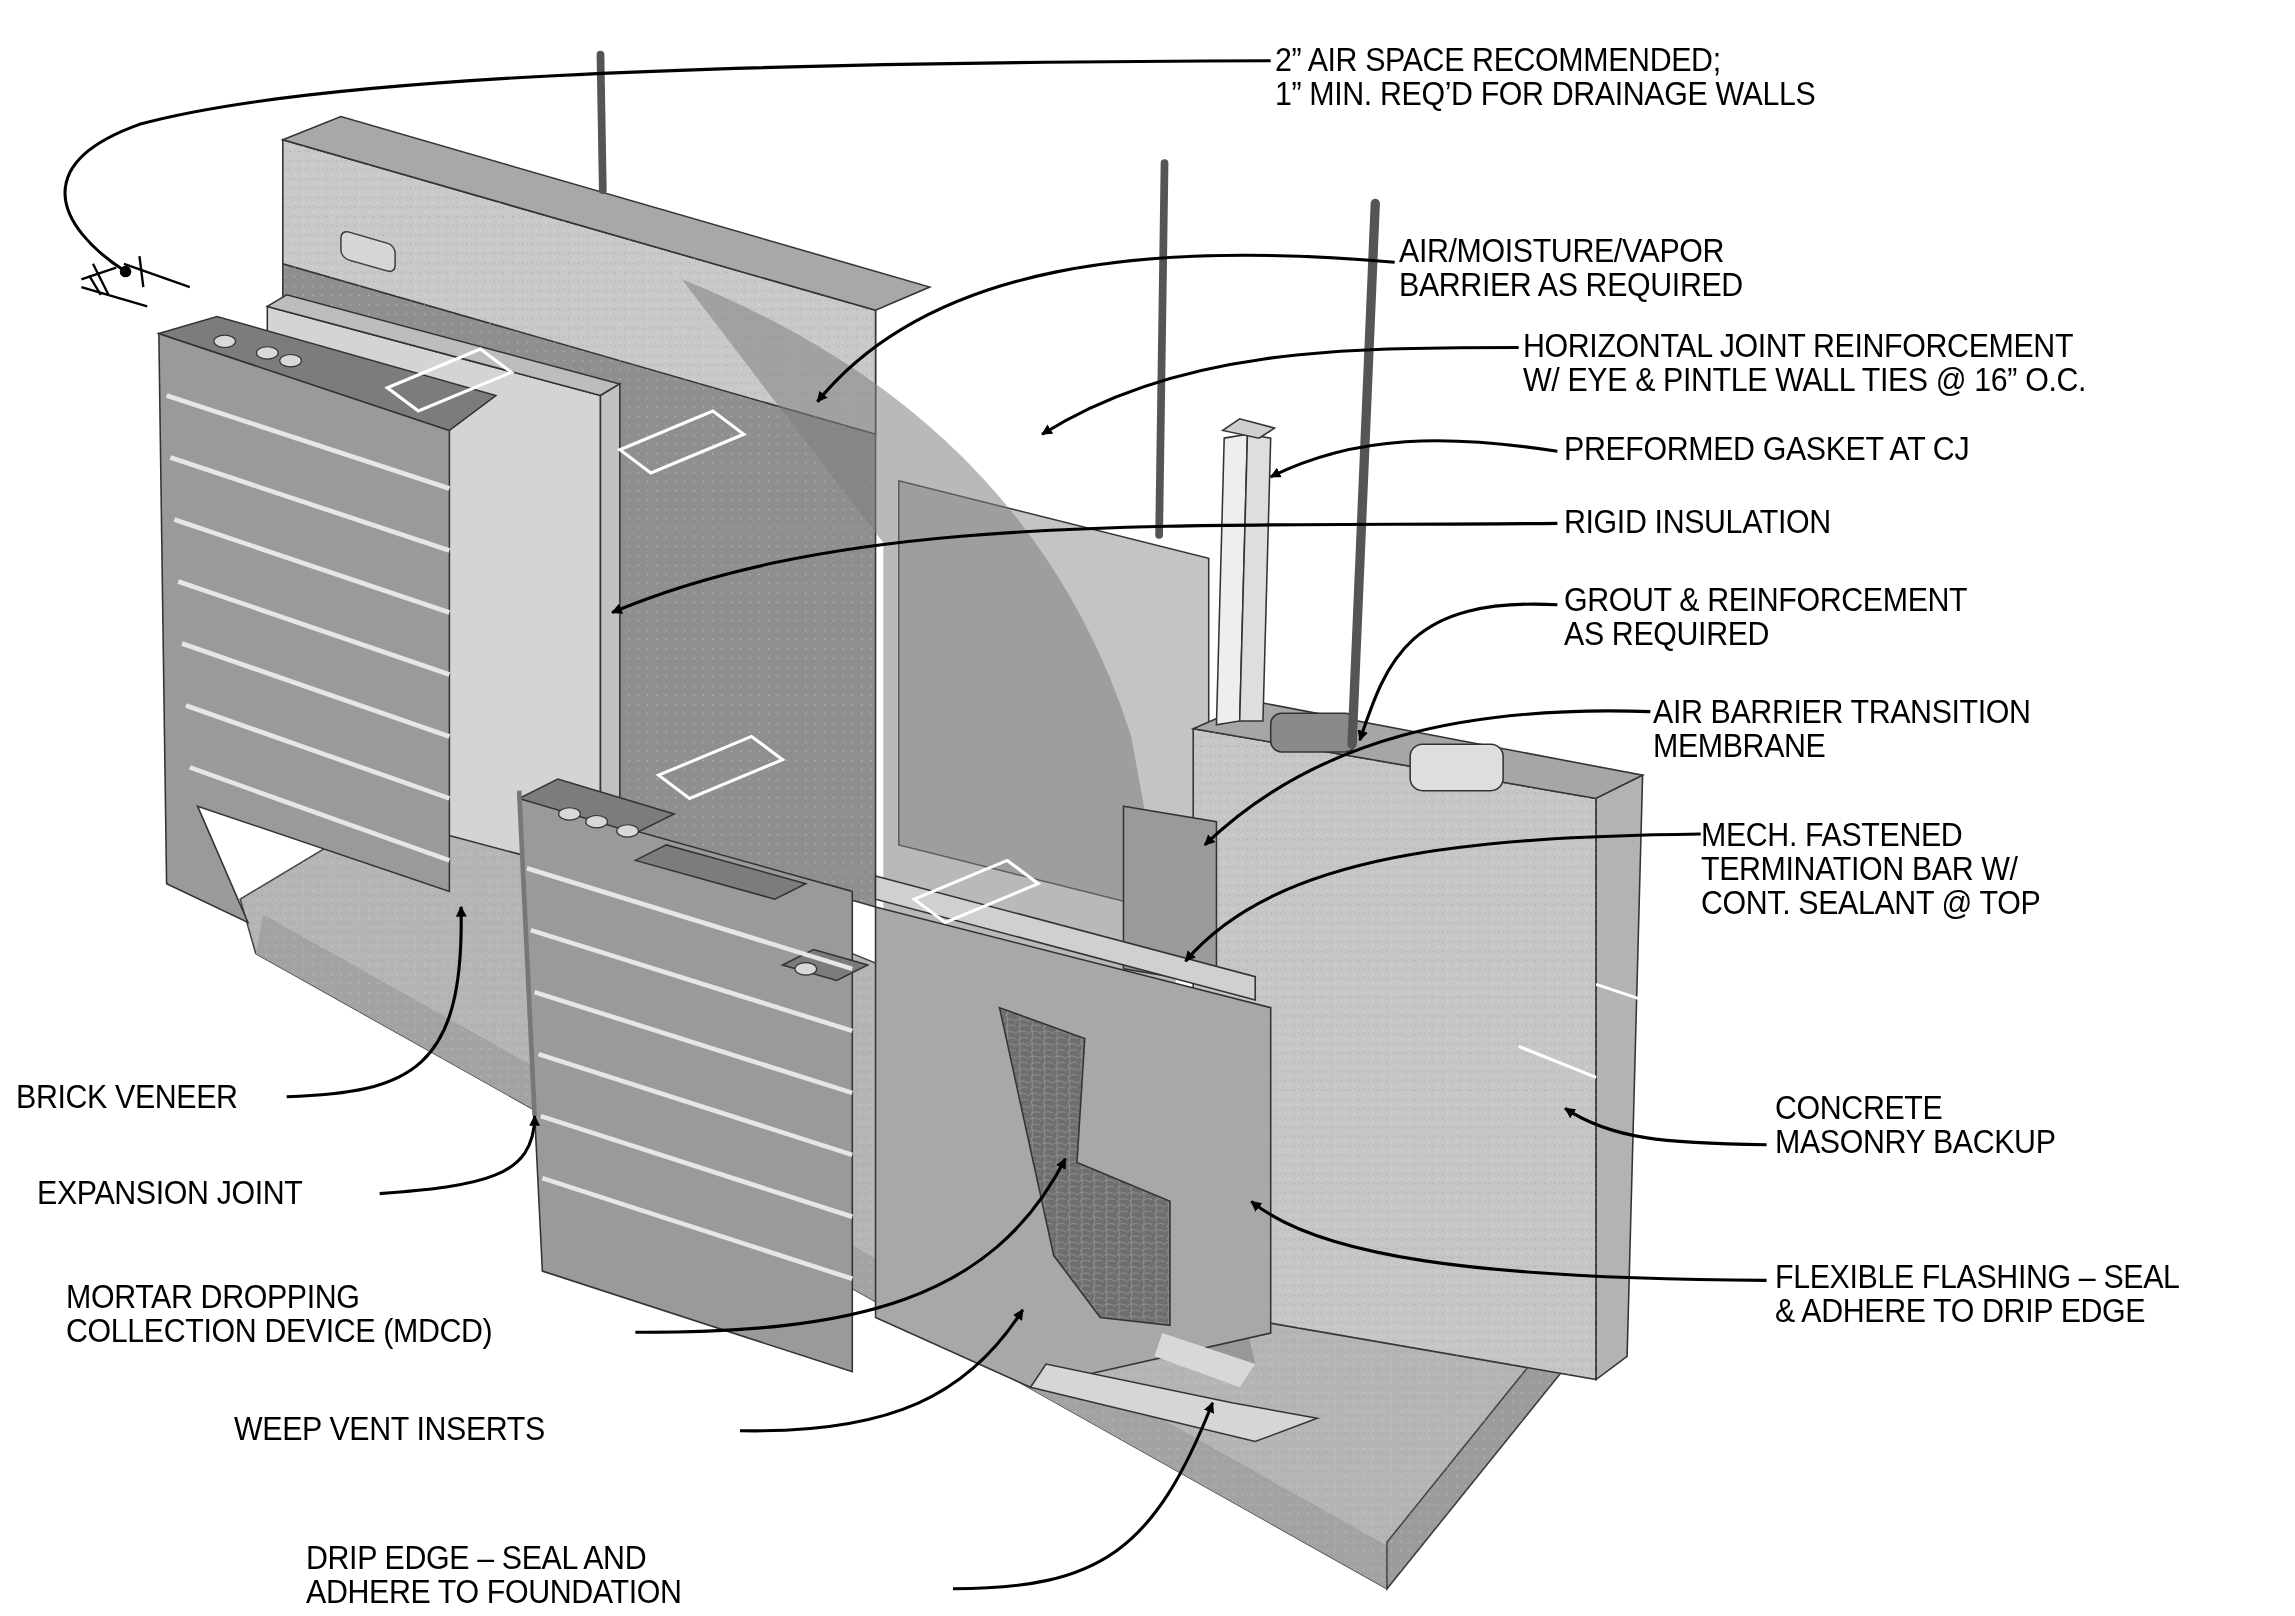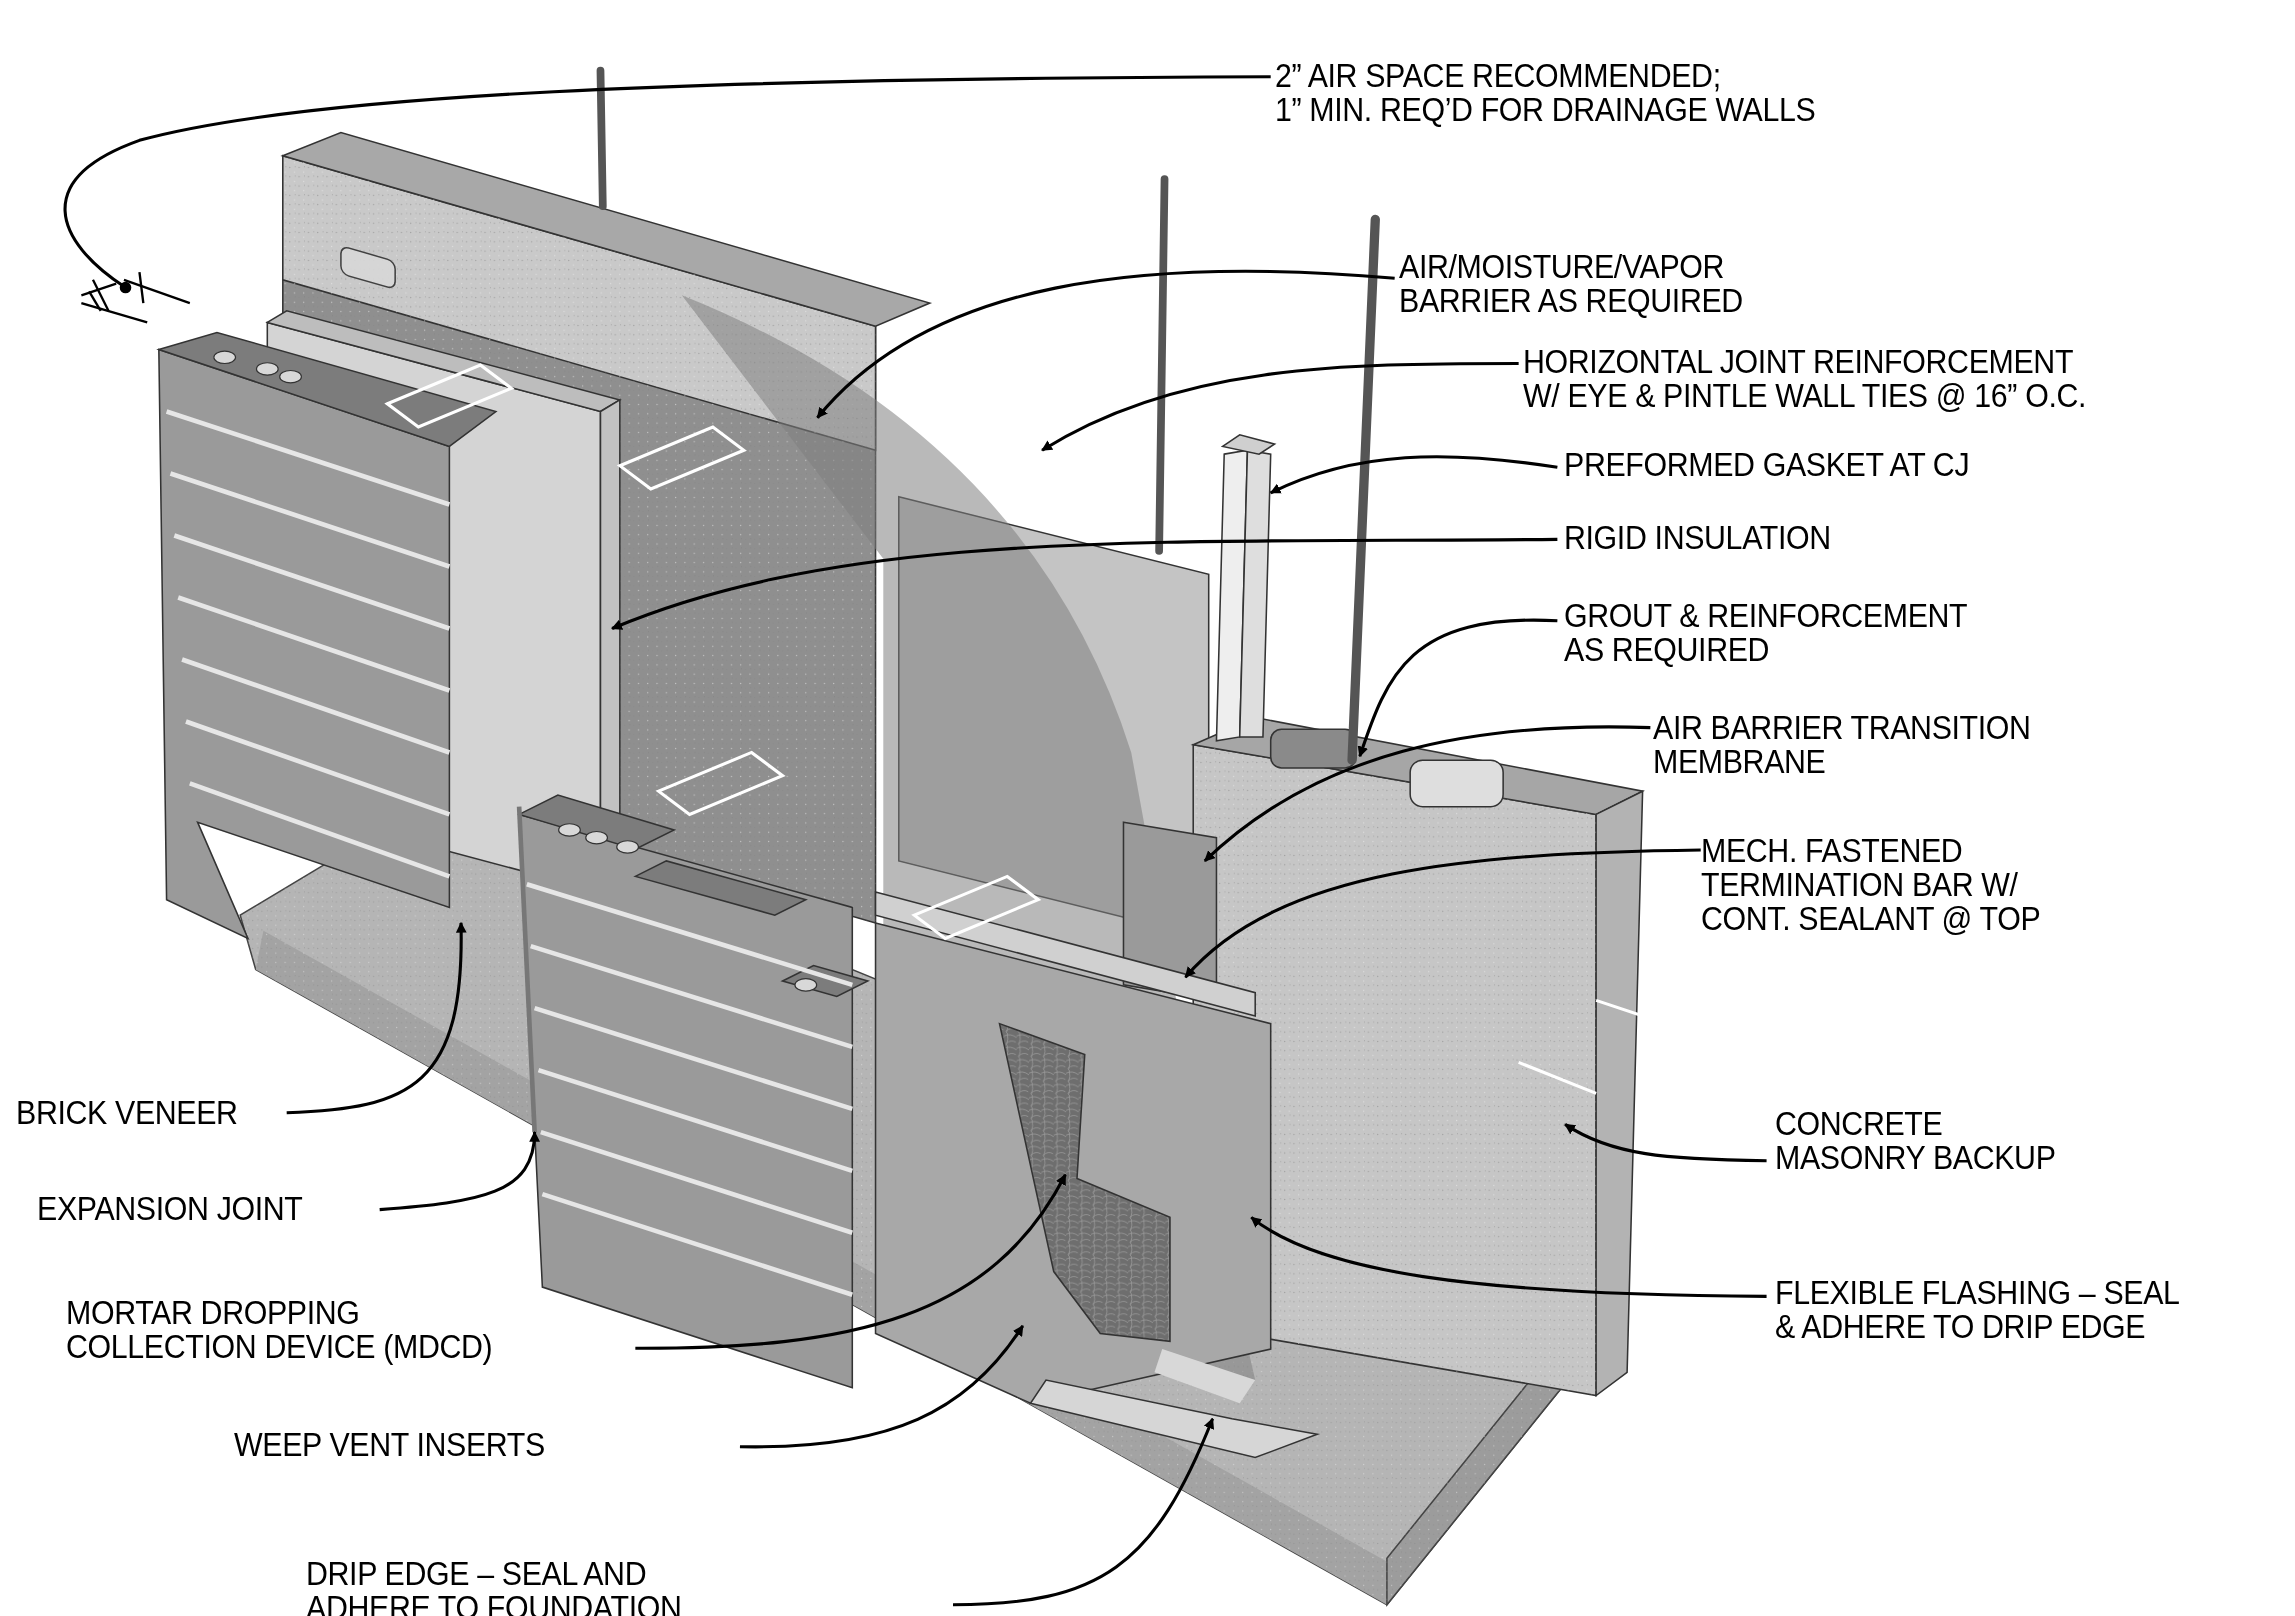--- a/index.html
+++ b/index.html
@@ -1,18 +1,18 @@
 <!DOCTYPE html>
 <html style="font-size:12.4px"><head>
 <meta charset="utf-8">
 <style>
   html, body { margin:0; padding:0; background:#ffffff; }
   body { width:2295px; height:1617px; position:relative; overflow:hidden;
          font-family:"Liberation Sans", sans-serif; }
-  #stage { position:absolute; left:0; top:16px; width:2295px; height:1452px; }
+  #stage { position:absolute; left:0; top:0; width:2295px; height:1452px; }
   .label { position:absolute; font-family:"Liberation Sans", sans-serif;
            font-size:33px; line-height:34px; color:#000; letter-spacing:-0.4px;
            transform:scaleX(0.92); transform-origin:left top; white-space:nowrap; }
   .label span { display:block; }
 </style>
 </head>
 <body>
 
 <div id="stage">
 <svg width="2295" height="1617" viewBox="0 0 2962 2086" xmlns="http://www.w3.org/2000/svg">

